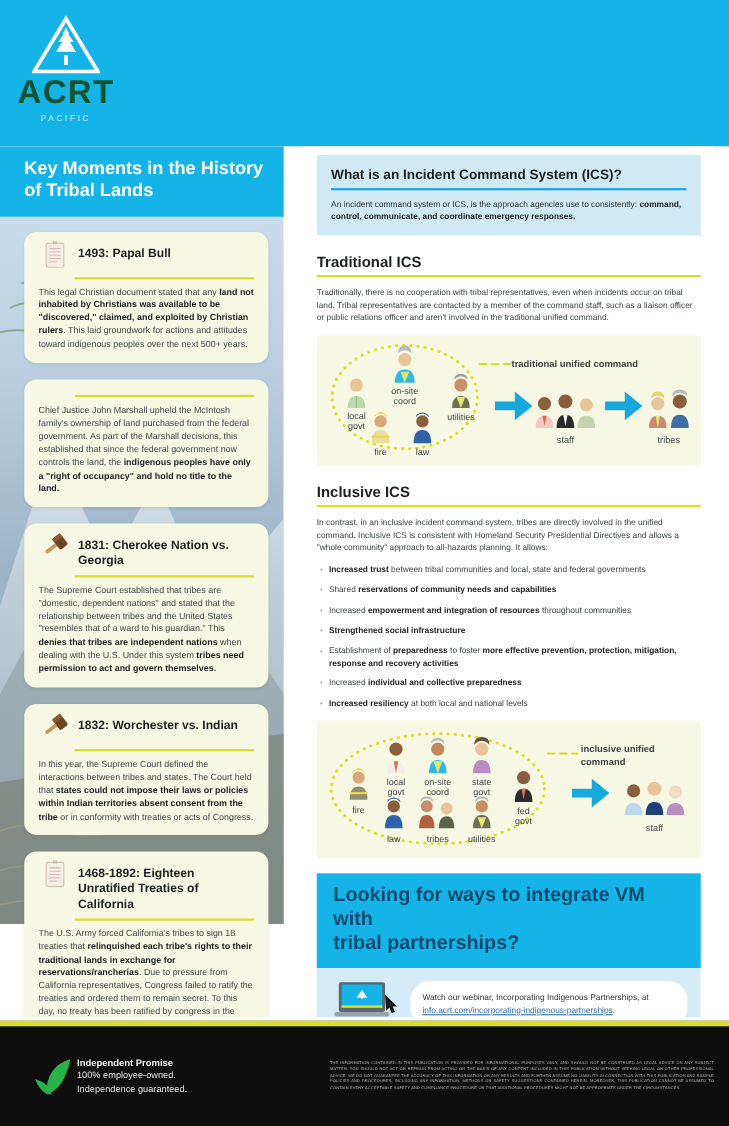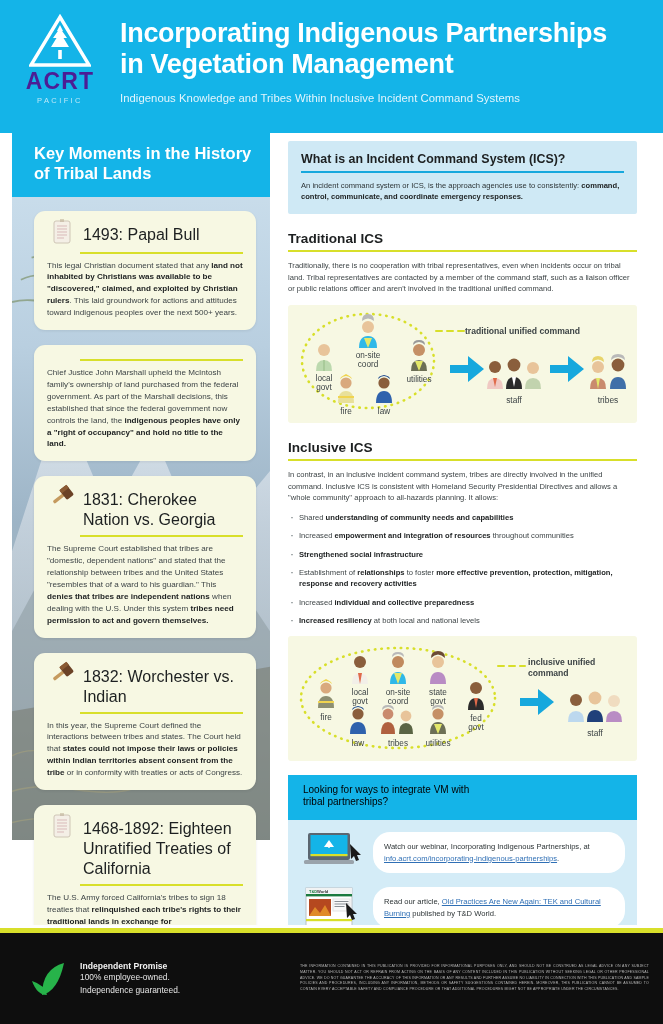--- a/index.html
+++ b/index.html
@@ -16,21 +16,21 @@
     position: absolute; left:0; top:0; width:663px; height:133px;
     background:#14b4e8;
     display:flex; align-items:flex-start;
   }
   .logo-block {
     width:120px; padding-top:14px;
     display:flex; flex-direction:column; align-items:center;
   }
   .logo-tri { width:62px; height:54px; }
   .logo-word {
-    color:#4c1d95; font-weight:bold; font-size:23px; letter-spacing:1.2px;
+    color:#14532d; font-weight:bold; font-size:30px; letter-spacing:1.2px;
     line-height:1; margin-top:2px;
   }
   .logo-sub {
     color:#bde8f8; font-size:7.5px; letter-spacing:2.4px; margin-top:3px;
   }
   .header-text { padding-top:18px; padding-right:14px; }
   .header-title {
     color:#fff; font-size:27px; font-weight:bold; line-height:1.14;
     letter-spacing:-0.3px;
   }
@@ -38,39 +38,38 @@
     color:#e2f5fd; font-size:11.3px; margin-top:12px; letter-spacing:0.05px;
   }
 
   
   .body-wrap { position:absolute; left:0; top:133px; width:663px; height:795px; }
 
   
   .left-col {
     position:absolute; left:0; top:0; width:258px; height:795px;
     overflow:hidden;
-    margin-left:12px;
   }
   .left-bg { position:absolute; inset:0; }
   .left-head {
     position:relative; background:#14b4e8; padding:11px 18px 13px 22px;
   }
   .left-head h2 {
     color:#fff; font-size:16.5px; font-weight:bold; line-height:1.2;
   }
   .tl-list { position:relative; padding:14px 14px 20px 22px; }
   .tl-card {
     position:relative; background:#f7f8e3; border-radius:11px;
     padding:9px 13px 11px 13px; margin-bottom:15px;
     box-shadow:0 1px 3px rgba(0,0,0,.08);
   }
   .tl-head { display:flex; align-items:flex-start; gap:6px; }
   .tl-icon { width:30px; flex:0 0 30px; height:30px; margin-top:-3px; }
   .tl-title {
-    font-size:16px; font-weight:normal; color:#1d2021; line-height:1.25;
+    font-size:11px; font-weight:bold; color:#1d2021; line-height:1.25;
     padding-top:5px;
   }
   .tl-rule { height:2px; background:#d8df2a; margin:5px 0 6px 33px; }
   .tl-body {
     font-size:8.1px; line-height:1.47; color:#3d4446;
   }
   .tl-body b { color:#1d2021; }
 
   
   .right-col {
@@ -107,38 +106,38 @@
   .diagram {
     background:#f7f8e3; border-radius:3px; position:relative;
     margin-top:10px; overflow:hidden;
   }
   .diag-a { height:118px; }
   .diag-b { height:125px; }
 
   
   .cta { margin-top:14px; background:#d4ecf7; border-radius:2px; }
   .cta-head { background:#14b4e8; padding:9px 15px 11px 15px; }
-  .cta-head h3 { color:#000000; font-size:10px; font-weight:normal; line-height:1.22; }
+  .cta-head h3 { color:#0c4a6e; font-size:18px; font-weight:bold; line-height:1.22; }
   .cta-rows { padding:10px 12px 12px 12px; display:flex; flex-direction:column; gap:9px; }
   .cta-row { display:flex; align-items:center; gap:9px; }
   .cta-thumb { flex:0 0 64px; height:46px; position:relative; }
   .cta-card {
     flex:1; background:#fff; border-radius:17px; padding:9px 11px;
     font-size:7.6px; line-height:1.5; color:#2d3436; min-height:40px;
     display:flex; align-items:center;
   }
   .cta-card a { color:#2f6fb5; text-decoration:underline; }
 
   
   .footer {
     position:absolute; left:0; top:928px; width:663px; height:96px;
     background:#0e0e0e; border-top:5px solid #d8df2a;
     display:flex; align-items:center;
   }
-  .ip { display:flex; align-items:center; gap:10px; padding-left:26px; width:300px; }
+  .ip { display:flex; align-items:center; padding-left:26px; width:300px; }
   .ip-txt { color:#f2f2f2; }
   .ip-txt .t1 { font-size:8.6px; font-weight:bold; }
   .ip-txt .t2 { font-size:8.4px; line-height:1.5; color:#e6e6e6; }
   .disclaimer {
     flex:1; color:#b9b9b9; font-size:3.55px; line-height:1.62;
     letter-spacing:.18px; padding-right:14px; text-align:justify;
   }
   .seam { position:absolute; left:0; top:925px; width:663px; height:3px; background:#fff; }
 </style>
 </head>
@@ -151,27 +150,20 @@
       <svg class="logo-tri" viewBox="0 0 62 54">
         <path d="M31 3 L60 51 L2 51 Z" fill="none" stroke="#fff" stroke-width="3.4"></path>
         <g fill="#fff">
           <rect x="29.2" y="36" width="3.6" height="9"></rect>
           <path d="M31 14 L38 24 L34.5 24 L40 33 L22 33 L27.5 24 L24 24 Z"></path>
           <path d="M31 11 L34 17 L28 17 Z"></path>
         </g>
       </svg>
       <div class="logo-word">ACRT</div>
       <div class="logo-sub">PACIFIC</div>
-    </div>
-    <div class="header-text">
-      <div class="header-title">
-        <div>Incorporating Indigenous Partnerships</div>
-        <div>in Vegetation Management</div>
-      </div>
-      <div class="header-sub">Indigenous Knowledge and Tribes Within Inclusive Incident Command Systems</div>
     </div>
   </div>
 
   <div class="body-wrap">
 
     <div class="left-col">
       <svg class="left-bg" viewBox="0 0 290 795" preserveAspectRatio="none">
         <defs>
           <linearGradient id="skyg" x1="0" y1="0" x2="0" y2="1">
             <stop offset="0" stop-color="#cfe2ef"></stop>
@@ -360,24 +352,25 @@
             </g>
           </svg>
         </div>
       </div>
 
       <div class="sec">
         <h3>Inclusive ICS</h3>
         <div class="rule-yellow"></div>
         <p>In contrast, in an inclusive incident command system, tribes are directly involved in the unified command. Inclusive ICS is consistent with Homeland Security Presidential Directives and allows a "whole community" approach to all-hazards planning. It allows:</p>
         <ul class="bul">
-            <li>Shared <b>understanding of community needs and capabilities</b></li>
+            <li><b>Increased trust</b> between tribal communities and local, state and federal governments</li>
+            <li>Shared <b>reservations of community needs and capabilities</b></li>
             <li>Increased <b>empowerment and integration of resources</b> throughout communities</li>
             <li><b>Strengthened social infrastructure</b></li>
-            <li>Establishment of <b>relationships</b> to foster <b>more effective prevention, protection, mitigation, response and recovery activities</b></li>
+            <li>Establishment of <b>preparedness</b> to foster <b>more effective prevention, protection, mitigation, response and recovery activities</b></li>
             <li>Increased <b>individual and collective preparedness</b></li>
             <li><b>Increased resiliency</b> at both local and national levels</li>
           </ul>
 
         <div class="diagram diag-b">
           <svg viewBox="0 0 349 125" width="349" height="125">
             <ellipse cx="110" cy="62" rx="97" ry="50" fill="none" stroke="#d8df2a" stroke-width="2.6" stroke-linecap="round" stroke-dasharray="0.5 6"></ellipse>
             <g>
               <circle cx="38" cy="52" r="5.6" fill="#d9a97d"></circle>
               <path d="M32 48 q6-6 12 0 q0-2-6-5 q-6 3-6 5z" fill="#f0d450"></path>

